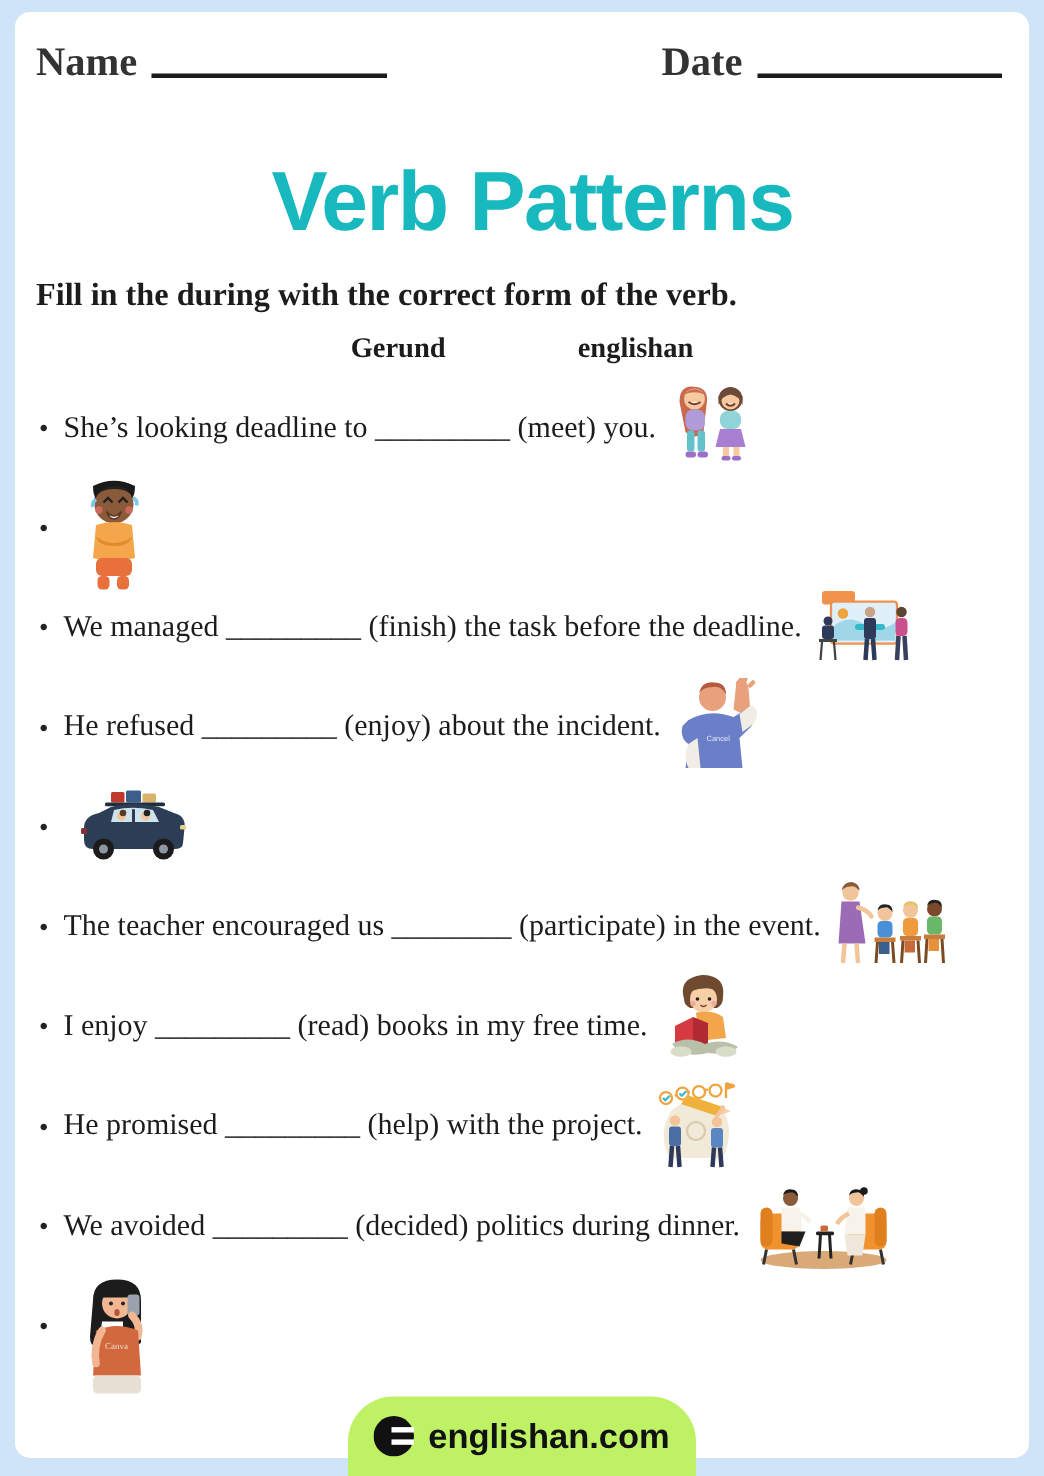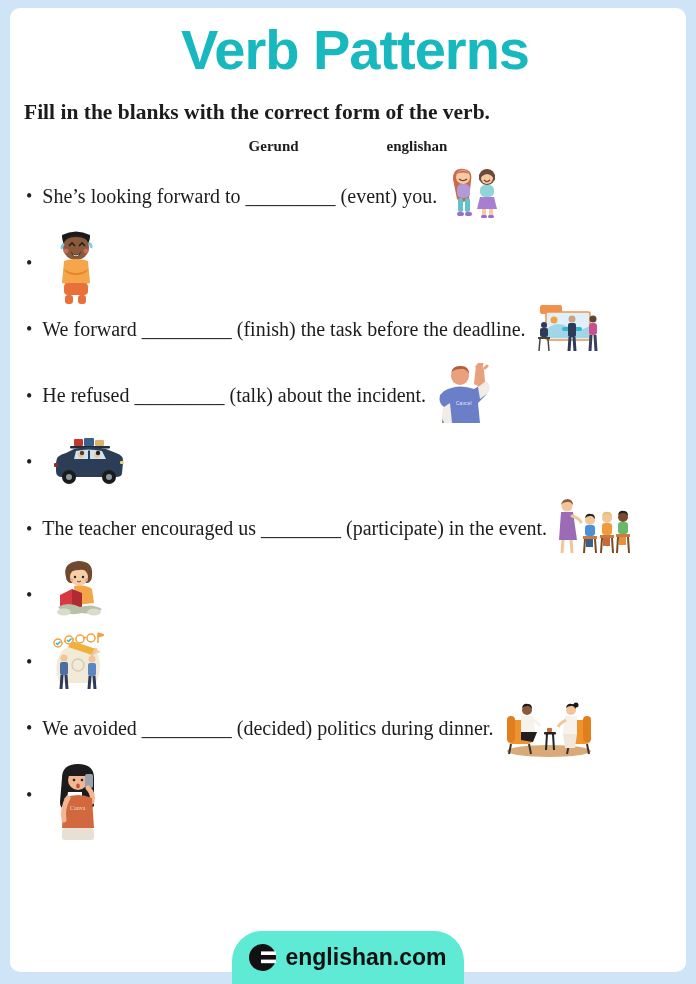--- a/index.html
+++ b/index.html
@@ -18,31 +18,31 @@
     display:flex;justify-content:space-between;
     padding:20px 18px 0 14px;
   }
   .hdr-group{display:flex;align-items:flex-end;}
   .hdr-label{font-weight:bold;font-size:27px;color:#333;line-height:1;}
   .rule{display:inline-block;height:3px;background:#1a1a1a;margin-left:10px;margin-bottom:3px;}
   .rule-name{width:157px;}
   .rule-date{width:163px;}
   
   .title{
-    text-align:center;margin-top:14px;
+    text-align:center;margin-top:51px;
     font-family:"Liberation Sans","DejaVu Sans",sans-serif;
     font-weight:700;font-size:56px;letter-spacing:-1px;line-height:1;padding-left:14px;
   }
   
   .instruction{
     margin:22px 0 0 14px;font-weight:bold;font-size:21.5px;line-height:1.2;
   }
   .subheading{
     display:flex;justify-content:center;gap:88px;
-    margin-top:12px;font-weight:bold;font-size:15px;
+    margin-top:12px;font-weight:bold;font-size:19px;
   }
   
   .list{list-style:none;margin:8px 0 0 0;padding:0;}
   .row{
     height:66.5px;display:flex;align-items:center;
     padding-left:16px;overflow:visible;
   }
   .bullet{
     font-size:18px;color:#222;margin-right:10px;flex:0 0 auto;line-height:1;
   }
@@ -58,34 +58,44 @@
   .footer-text{
     font-family:"Liberation Sans","DejaVu Sans",sans-serif;
     font-weight:700;font-size:23px;color:#111;
   }
 </style>
 </head>
 <body style="background: rgb(207, 229, 247);">
 
 <div class="page">
 
+  <div class="hdr">
+    <div class="hdr-group">
+      <span class="hdr-label">Name</span>
+      <span class="rule rule-name"></span>
+    </div>
+    <div class="hdr-group">
+      <span class="hdr-label">Date</span>
+      <span class="rule rule-date"></span>
+    </div>
+  </div>
 
   <div class="title" id="title" style="color: rgb(23, 184, 190);">Verb Patterns</div>
 
-  <div class="instruction">Fill in the blanks with the correct form of the verb.</div>
+  <div class="instruction">Fill in the during with the correct form of the verb.</div>
 
   <div class="subheading">
     <span>Gerund</span>
     <span>englishan</span>
   </div>
 
   <ul class="list" id="sentence-list">
       <li class="row">
         <span class="bullet">•</span>
-        <span class="sentence">She’s looking forward to _________ (event) you.</span>
+        <span class="sentence">She’s looking deadline to _________ (meet) you.</span>
         <span class="illo" style="transform: translateY(-4px);"><svg width="58" height="54" viewBox="0 0 58 54">
     <path d="M6 14 Q6 2 17 4 Q26 5 24 16 L22 34 Q16 40 10 34 Z" fill="#c96a4e"></path>
     <circle cx="16" cy="12" r="7" fill="#f6c9a0"></circle>
             <path d="M9 9 Q16 2 23 9 Q16 6 9 9" fill="#c96a4e"></path>
     <path d="M12 14 q4 3 8 0" stroke="#7a3b2a" stroke-width="1.4" fill="#fff"></path>
     <rect x="10" y="19" width="13" height="14" rx="5" fill="#b09ad8"></rect>
     <rect x="11" y="33" width="5" height="14" rx="2" fill="#63c1c9"></rect>
             <rect x="18" y="33" width="5" height="14" rx="2" fill="#63c1c9"></rect>
     <rect x="10" y="47" width="7" height="4" rx="2" fill="#9b6fc7"></rect>
             <rect x="18" y="47" width="7" height="4" rx="2" fill="#9b6fc7"></rect>
@@ -116,42 +126,42 @@
     <path d="M37 12 q3 2 2 5" stroke="#7ec8e8" stroke-width="2.5" fill="none"></path>
     <path d="M12 30 Q24 26 36 30 L38 52 Q24 56 10 52 Z" fill="#f5a54a"></path>
     <path d="M12 38 q12 8 24 0 q-2 6 -12 6 q-10 0 -12 -6" fill="#e08a2e"></path>
     <rect x="12" y="52" width="24" height="12" rx="4" fill="#e8703a"></rect>
     <rect x="13" y="64" width="8" height="9" rx="3" fill="#e8703a"></rect>
     <rect x="26" y="64" width="8" height="9" rx="3" fill="#e8703a"></rect>
   </svg></span>
       </li>
       <li class="row">
         <span class="bullet">•</span>
-        <span class="sentence">We forward _________ (finish) the task before the deadline.</span>
+        <span class="sentence">We managed _________ (finish) the task before the deadline.</span>
         <span class="illo" style="transform: translateY(0px);"><svg width="64" height="52" viewBox="0 0 64 52">
     <rect x="4" y="2" width="22" height="9" rx="2" fill="#f0924c"></rect>
     <rect x="10" y="9" width="44" height="28" rx="2" fill="#dff0fa" stroke="#f0924c" stroke-width="1.5"></rect>
     <path d="M11 26 q10 -9 21 -2 q11 6 21 -1 l0 12 l-42 0 Z" fill="#9fd6e8"></path>
     <circle cx="18" cy="17" r="3.5" fill="#f0a23c"></circle>
     <rect x="26" y="24" width="20" height="4" rx="2" fill="#35b8c9"></rect>
     <circle cx="8" cy="22" r="3" fill="#2e3a59"></circle>
             <rect x="4" y="25" width="8" height="9" rx="2" fill="#2e3a59"></rect>
     <rect x="2" y="34" width="12" height="2" fill="#444"></rect>
             <path d="M4 36 l-1 12 M12 36 l1 12" stroke="#444" stroke-width="1.5"></path>
     <circle cx="36" cy="16" r="3.5" fill="#caa285"></circle>
             <rect x="32" y="20" width="8" height="14" rx="2" fill="#2e3a59"></rect>
     <path d="M34 34 l-1 14 M38 34 l1 14" stroke="#2e3a59" stroke-width="3"></path>
     <circle cx="57" cy="16" r="3.5" fill="#5a4632"></circle>
             <rect x="53" y="20" width="8" height="12" rx="3" fill="#c94f8e"></rect>
     <path d="M55 32 l-1 16 M59 32 l1 16" stroke="#37415f" stroke-width="3"></path>
   </svg></span>
       </li>
       <li class="row">
         <span class="bullet">•</span>
-        <span class="sentence">He refused _________ (talk) about the incident.</span>
+        <span class="sentence">He refused _________ (enjoy) about the incident.</span>
         <span class="illo" style="transform: translateY(-2px);"><svg width="58" height="62" viewBox="0 0 58 62">
     <path d="M40 2 q7 -2 8 5 l1 12 q-1 5 -7 4 l-4 -2 Z" fill="#e8a17c"></path>
     <path d="M41 4 l2 -3 M45 3 l1 -3 M49 5 l2 -2" stroke="#e8a17c" stroke-width="3" stroke-linecap="round"></path>
     <circle cx="24" cy="13" r="9" fill="#e8a17c"></circle>
     <path d="M15 10 Q17 2 25 3 Q33 3 33 11 Q30 5 24 6 Q18 6 15 10 Z" fill="#b55a3c"></path>
     <path d="M8 28 Q22 20 38 26 L48 20 Q54 24 50 32 L42 40 L44 60 L6 60 L8 44 Q2 40 4 32 Z" fill="#6b7fc9"></path>
     <path d="M8 44 Q4 52 8 60 L16 60 L14 40 Z" fill="#f1ece4"></path>
     <path d="M42 24 L50 18 Q56 22 52 30 L44 36 Z" fill="#f1ece4"></path>
     <text x="20" y="42" font-size="5" fill="#dfe6f5" font-family="sans-serif">Cancel</text>
   </svg></span>
@@ -208,39 +218,41 @@
               <path d="M61 17 Q62 12 67 13 Q71 13 71 18 Q68 14 66 15 Q63 15 61 17Z" fill="#222"></path>
       <rect x="61" y="24" width="10" height="12" rx="3" fill="#69b86a"></rect>
       <rect x="59" y="36" width="14" height="3" fill="#c87d3f"></rect>
       <path d="M61 39 l-1 16 M71 39 l1 16" stroke="#7a4a22" stroke-width="2"></path>
       <rect x="62" y="39" width="7" height="8" fill="#e8913a"></rect>
     </g>
   </svg></span>
       </li>
       <li class="row">
         <span class="bullet">•</span>
+        <span class="sentence">I enjoy _________ (read) books in my free time.</span>
         <span class="illo" style="transform: translateY(-6px);"><svg width="56" height="60" viewBox="0 0 56 60">
     <path d="M14 18 Q10 4 26 2 Q42 2 40 17 Q40 22 36 24 L18 24 Q14 22 14 18 Z" fill="#6f4a2f"></path>
     <circle cx="27" cy="18" r="9" fill="#f6cfa6"></circle>
     <path d="M14 16 Q16 6 27 6 Q38 6 40 16 Q34 10 27 11 Q20 11 14 16 Z" fill="#6f4a2f"></path>
     <circle cx="23" cy="18" r="1.2" fill="#222"></circle>
             <circle cx="31" cy="18" r="1.2" fill="#222"></circle>
     <circle cx="20" cy="21" r="1.8" fill="#f0a8a0"></circle>
             <circle cx="34" cy="21" r="1.8" fill="#f0a8a0"></circle>
     <path d="M25 22 q2 2 4 0" stroke="#7a3b2a" stroke-width="1" fill="none"></path>
     <path d="M22 27 Q34 25 40 30 L42 44 L24 46 Z" fill="#f2a649"></path>
     <path d="M8 36 L20 30 L20 48 L8 52 Z" fill="#d6393f"></path>
     <path d="M20 30 L30 34 L30 50 L20 48 Z" fill="#b02a33"></path>
     <path d="M6 48 Q16 42 28 48 Q40 44 50 50 Q44 56 30 54 Q14 58 6 48 Z" fill="#b9c0a8"></path>
     <ellipse cx="12" cy="53" rx="7" ry="3.5" fill="#d8dcc8"></ellipse>
             <ellipse cx="42" cy="53" rx="7" ry="3.5" fill="#d8dcc8"></ellipse>
   </svg></span>
       </li>
       <li class="row">
         <span class="bullet">•</span>
+        <span class="sentence">He promised _________ (help) with the project.</span>
         <span class="illo" style="transform: translateY(0px);"><svg width="52" height="62" viewBox="0 0 52 62">
     <path d="M10 20 Q26 6 44 20 Q52 34 44 52 L8 52 Q0 34 10 20 Z" fill="#f2ead9"></path>
     <path d="M4 12 L14 10 M16 9 L26 7 M28 7 L38 6" stroke="#f0a23c" stroke-width="1.5" stroke-dasharray="2 2"></path>
     <circle cx="6" cy="12" r="4" fill="#fff" stroke="#f0a23c" stroke-width="1.5"></circle>
     <circle cx="17" cy="9" r="4" fill="#fff" stroke="#f0a23c" stroke-width="1.5"></circle>
     <circle cx="28" cy="8" r="4" fill="#fff" stroke="#f0a23c" stroke-width="1.5"></circle>
     <circle cx="39" cy="7" r="4" fill="#fff" stroke="#f0a23c" stroke-width="1.5"></circle>
     <path d="M4 12 l1.5 1.5 l3 -3" stroke="#35b8c9" stroke-width="1.5" fill="none"></path>
     <path d="M15 9 l1.5 1.5 l3 -3" stroke="#35b8c9" stroke-width="1.5" fill="none"></path>
     <path d="M46 2 l0 10 M46 2 l6 2 l-6 2" stroke="#f0a23c" stroke-width="1.5" fill="#f0a23c"></path>
@@ -301,21 +313,21 @@
     <path d="M12 36 Q26 30 40 36 L42 66 L10 66 Z" fill="#d2693e"></path>
     <path d="M16 36 q-6 10 -4 22" stroke="#f1b793" stroke-width="5" fill="none" stroke-linecap="round"></path>
     <text x="18" y="48" font-size="6" fill="#f0d5c2" font-family="serif">Canva</text>
     <rect x="10" y="66" width="32" height="12" rx="3" fill="#e8e0d4"></rect>
   </svg></span>
       </li>
     </ul>
 
 </div>
 
-<div class="footer-pill" style="background: #5eead4;">
+<div class="footer-pill" style="background: #bef264;">
   <span style="line-height:0">
     <svg width="27" height="27" viewBox="0 0 27 27">
       <circle cx="13.5" cy="13.5" r="13.5" fill="#111"></circle>
       <rect x="12" y="7.4" width="15" height="3.6" fill="#fff"></rect>
       <rect x="12" y="15.6" width="15" height="3.6" fill="#fff"></rect>
       <rect x="12" y="11.6" width="10" height="3.4" fill="#111"></rect>
     </svg>
   </span>
   <span class="footer-text">englishan.com</span>
 </div>

